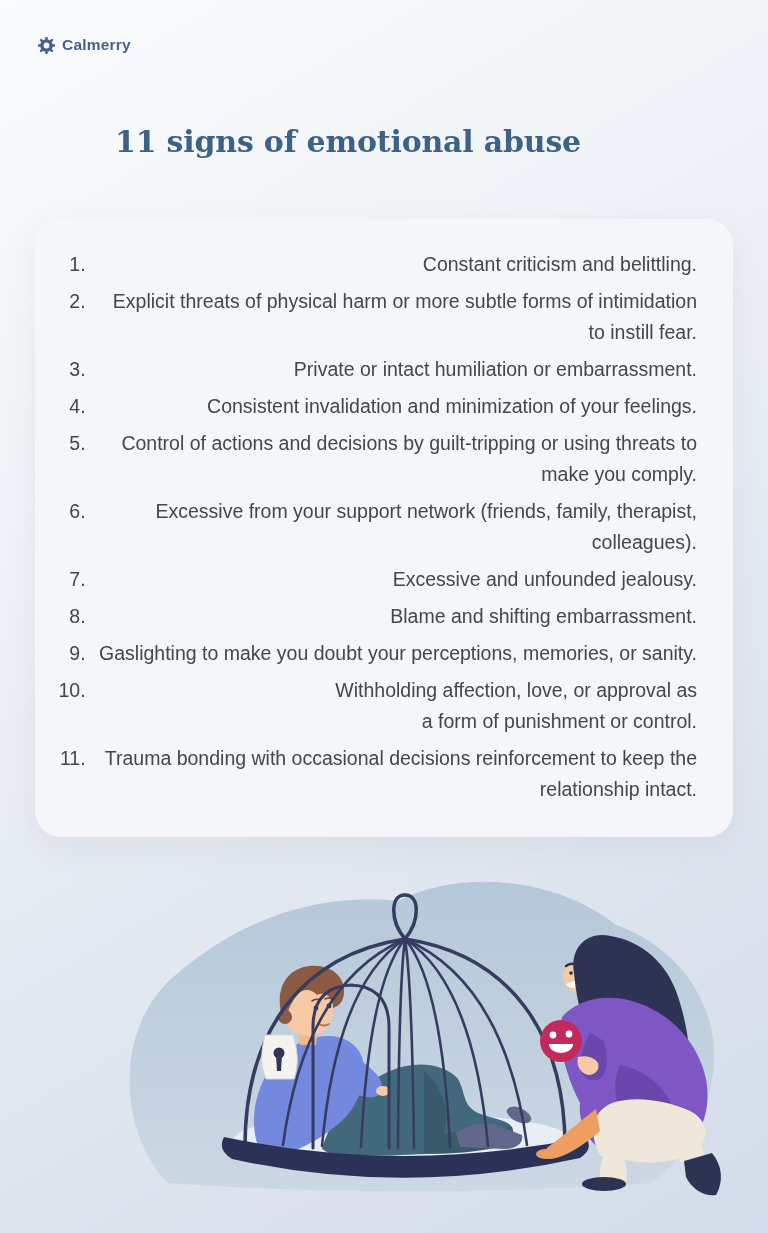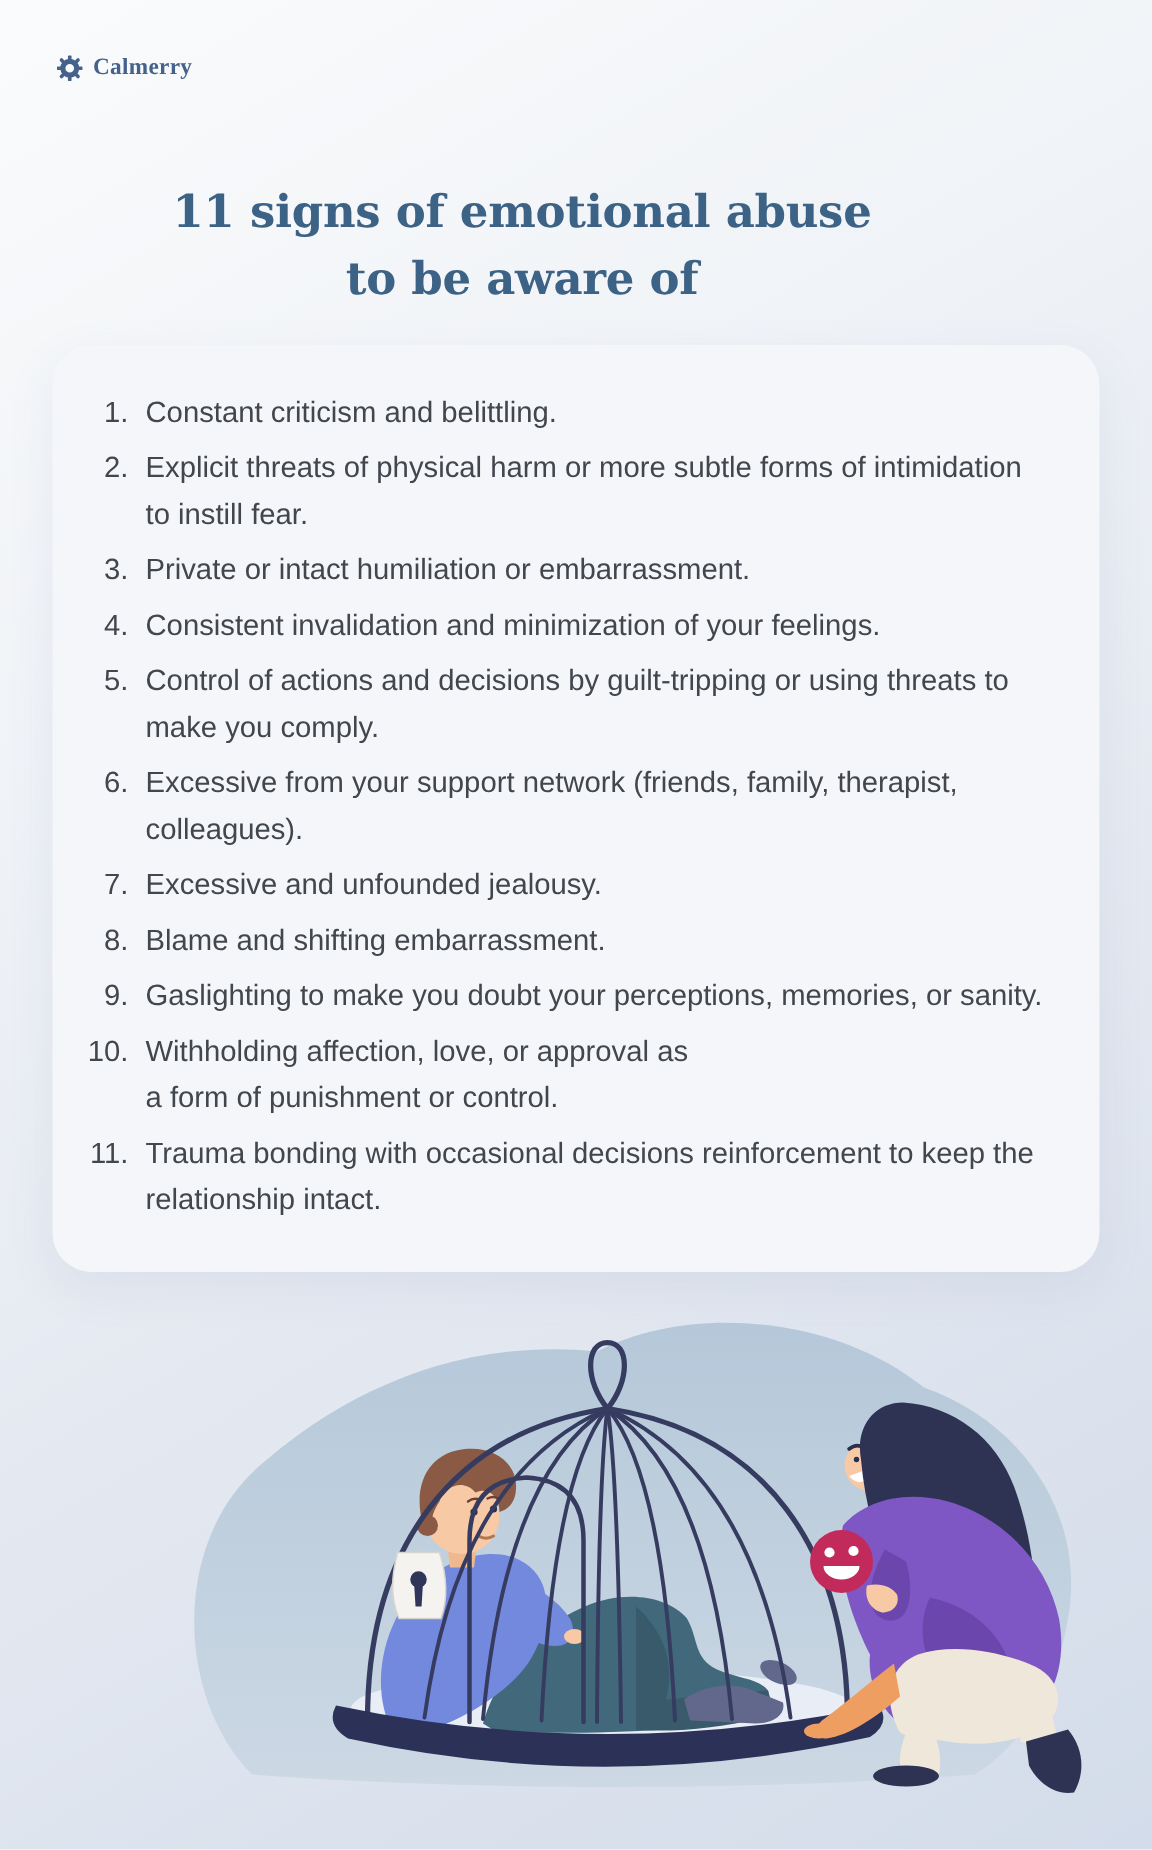--- a/index.html
+++ b/index.html
@@ -3,32 +3,33 @@
 <meta charset="utf-8">
 <style>
   html,body{margin:0;padding:0;}
   body{
     width:768px;height:1233px;position:relative;overflow:hidden;
     background:linear-gradient(150deg,#fafbfc 0%,#f0f3f7 30%,#e2e7f0 65%,#d3dcea 100%);
     font-family:"Liberation Sans",sans-serif;
   }
   .logo{
     position:absolute;left:38px;top:36px;display:flex;align-items:center;gap:7px;
-    color:#45628b;font-weight:bold;font-size:15.5px;letter-spacing:.2px;font-family:Liberation Serif, serif;
+    color:#45628b;font-weight:bold;font-size:15.5px;letter-spacing:.2px;
   }
   .logo svg{display:block;}
   .title{
     position:absolute;left:38px;top:99px;width:620px;
     font-family:"DejaVu Serif","Liberation Serif",serif;font-weight:700;
     font-size:30px;line-height:45px;color:#3c6286;letter-spacing:-.2px;text-align:center;
   }
   .card{
-    position:absolute;left:35px;top:230px;width:698px;height:618px;
+    position:absolute;left:35px;top:219px;width:698px;height:618px;
     background:#f4f6f9;border-radius:26px;
     box-shadow:0 10px 30px rgba(130,150,180,.12);
+    text-align:right;
   }
   ol.signs{
     margin:0;padding:30px 36px 0 56px;
     font-size:19.5px;line-height:31px;color:#42464d;
   }
   ol.signs li{
     margin-bottom:6px;padding-left:6px;white-space:pre-line;
   }
   ol.signs li::marker{color:#42464d;}
   .illustration{position:absolute;left:0;top:865px;width:768px;height:368px;}
@@ -50,21 +51,20 @@
         <path d="M8.5 2.3 L8.5 0.7"></path>
         <path d="M12.88 4.12 L14.02 2.98"></path>
       </g>
     </g>
   </svg>
   <span>Calmerry</span>
 </div>
 
 <h1 class="title">
   <span>11 signs of emotional abuse</span><br>
-  <span>to be aware of</span>
 </h1>
 
 <div class="card">
   <ol class="signs">
       <li>Constant criticism and belittling.</li>
       <li>Explicit threats of physical harm or more subtle forms of intimidation to instill fear.</li>
       <li>Private or intact humiliation or embarrassment.</li>
       <li>Consistent invalidation and minimization of your feelings.</li>
       <li>Control of actions and decisions by guilt-tripping or using threats to make you comply.</li>
       <li>Excessive from your support network (friends, family, therapist, colleagues).</li>

